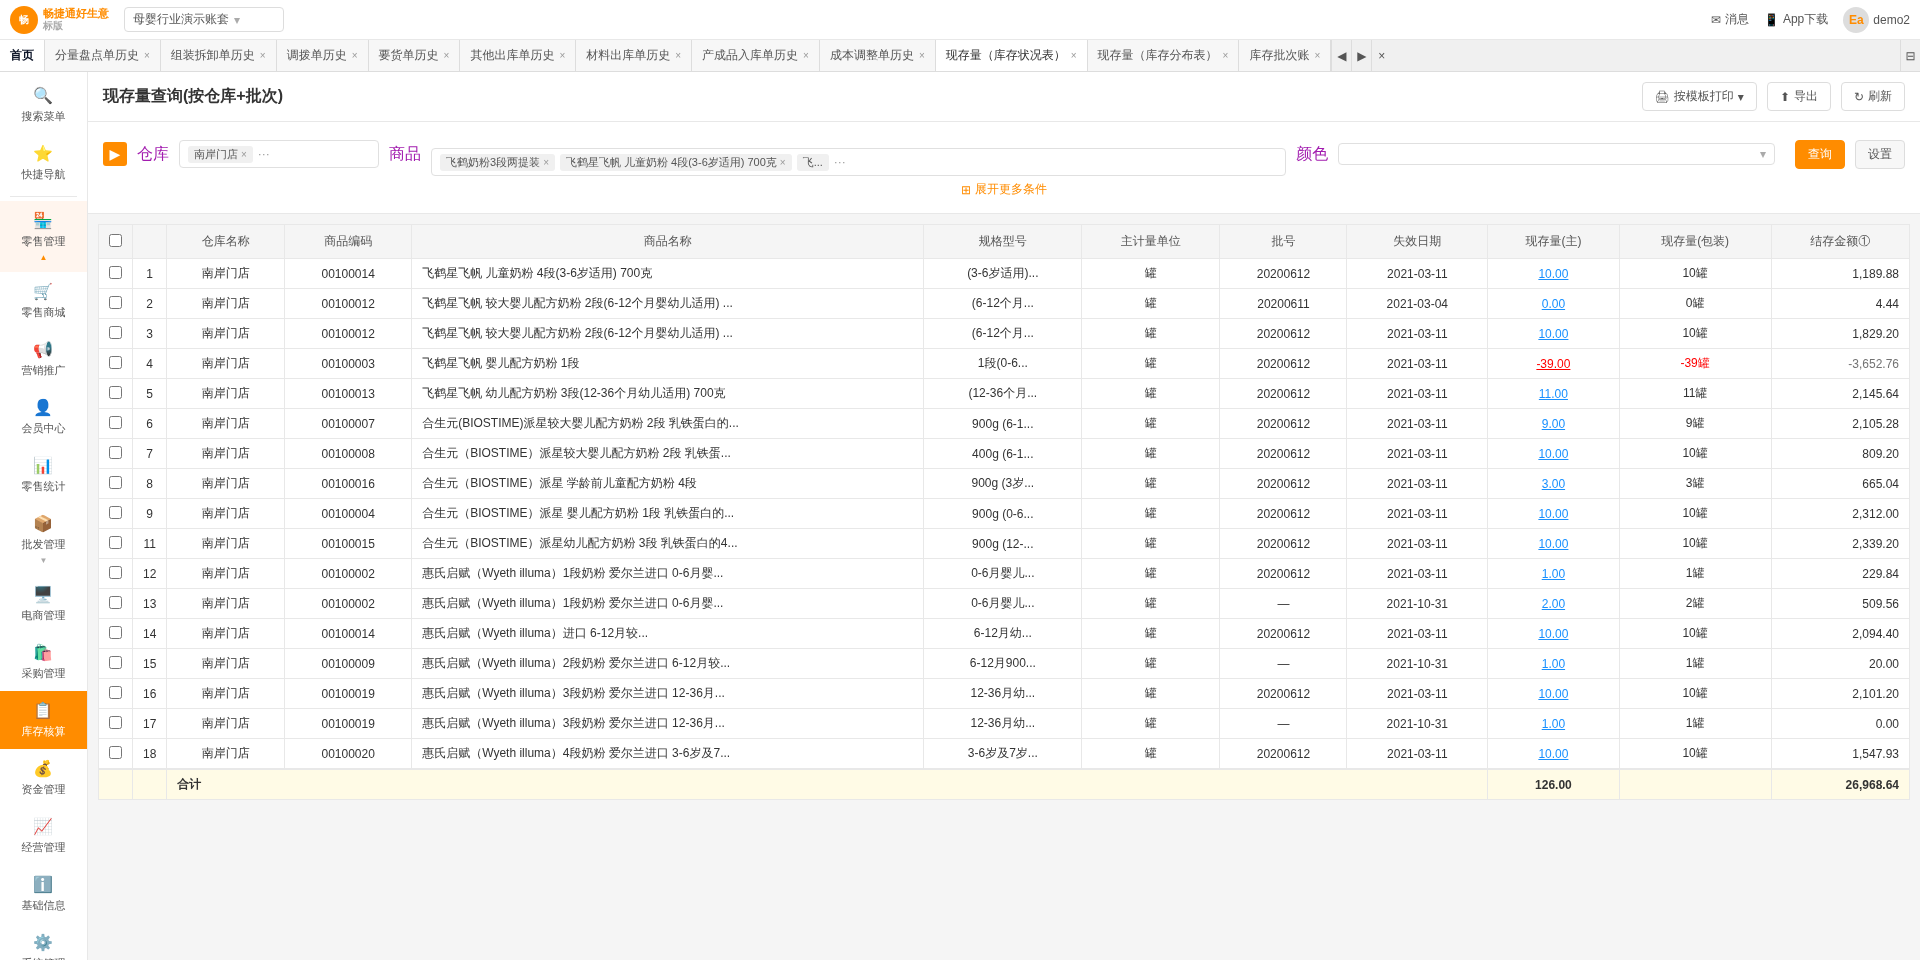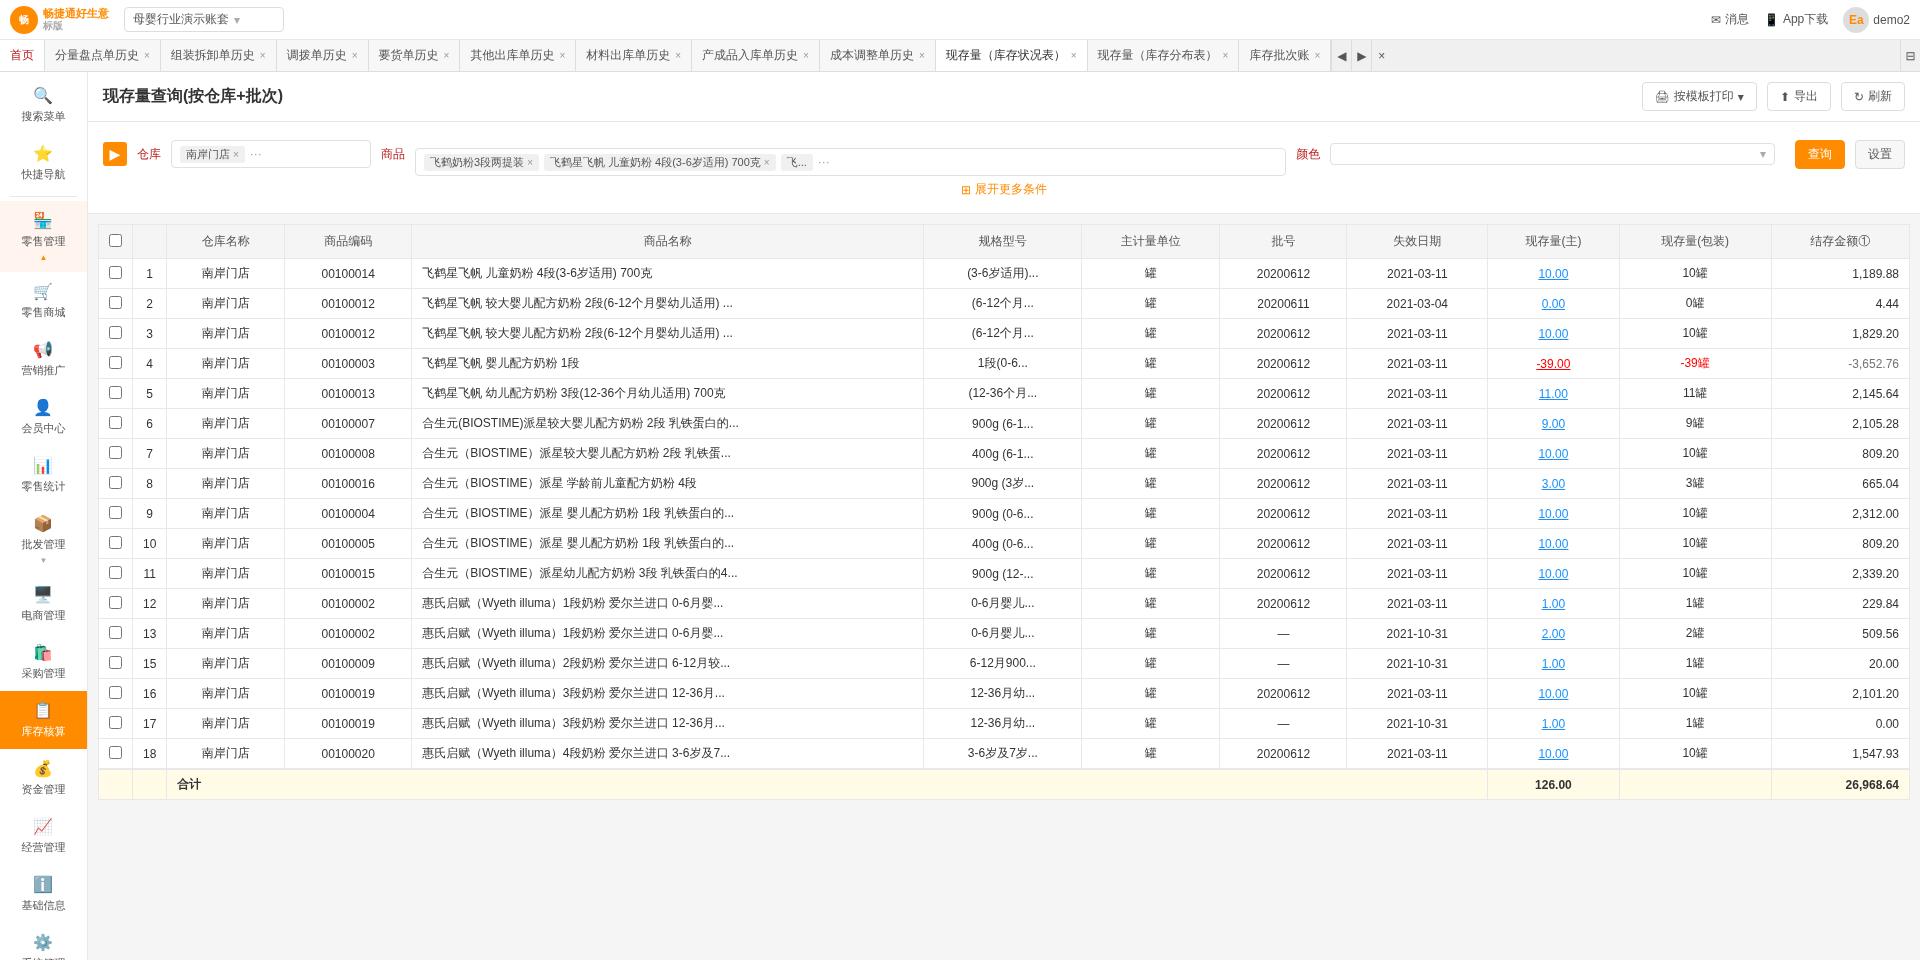--- a/index.html
+++ b/index.html
@@ -11,21 +11,21 @@
     .logo-icon { width: 28px; height: 28px; background: #ff8c00; border-radius: 50%; display: flex; align-items: center; justify-content: center; color: white; font-size: 10px; }
     .store-selector { display: flex; align-items: center; gap: 5px; border: 1px solid #ddd; border-radius: 4px; padding: 3px 8px; cursor: pointer; font-size: 12px; color: #555; min-width: 160px; }
     .top-bar-right { margin-left: auto; display: flex; align-items: center; gap: 15px; }
     .top-bar-btn { display: flex; align-items: center; gap: 4px; cursor: pointer; color: #555; font-size: 12px; }
     .avatar { width: 26px; height: 26px; border-radius: 50%; background: #ddd; display: flex; align-items: center; justify-content: center; font-size: 10px; overflow: hidden; }
 
     
     .tab-bar { display: flex; align-items: center; background: #f0f0f0; height: 32px; border-bottom: 1px solid #ddd; overflow: hidden; }
     .tab { display: flex; align-items: center; padding: 0 10px; height: 32px; border-right: 1px solid #ddd; cursor: pointer; white-space: nowrap; font-size: 12px; color: #555; background: #f7f7f7; gap: 5px; }
     .tab.active { background: #fff; color: #333; }
-    .tab.home { background: #fff; color: #b91c1c; font-weight: normal; }
+    .tab.home { background: #fff; color: #0f172a; font-weight: bold; }
     .tab-close { font-size: 10px; color: #999; cursor: pointer; }
     .tab-nav-btn { width: 20px; height: 32px; display: flex; align-items: center; justify-content: center; cursor: pointer; color: #555; background: #f0f0f0; border-left: 1px solid #ddd; }
     .tab-nav-btn:last-child { margin-left: auto; }
 
     
     .main-layout { display: flex; height: calc(100vh - 72px); }
 
     
     .sidebar { width: 88px; background: #fff; border-right: 1px solid #e8e8e8; display: flex; flex-direction: column; overflow-y: auto; }
     .sidebar-section { padding: 4px 0; }
@@ -41,21 +41,21 @@
     .page-header { background: #fff; padding: 10px 15px; display: flex; align-items: center; justify-content: space-between; border-bottom: 1px solid #e8e8e8; }
     .page-title { font-size: 16px; font-weight: bold; color: #333; }
     .page-header-actions { display: flex; align-items: center; gap: 10px; }
     .btn { display: flex; align-items: center; gap: 4px; padding: 5px 12px; border-radius: 4px; cursor: pointer; font-size: 12px; border: 1px solid #ddd; background: #fff; color: #555; }
     .btn-primary { background: #ff8c00; color: #fff; border-color: #ff8c00; }
     .btn-outline { border: 1px solid #ddd; }
 
     
     .filter-section { background: #fff; padding: 10px 15px; border-bottom: 1px solid #e8e8e8; }
     .filter-row { display: flex; align-items: center; gap: 10px; flex-wrap: wrap; }
-    .filter-label { color: #b91c1c; font-size: 12px; white-space: nowrap; }
+    .filter-label { color: #a21caf; font-size: 16px; white-space: nowrap; }
     .filter-tag-group { display: flex; align-items: center; gap: 5px; flex: 1; border: 1px solid #e0e0e0; border-radius: 4px; padding: 3px 8px; min-height: 28px; flex-wrap: wrap; }
     .filter-tag { display: flex; align-items: center; gap: 3px; background: #f0f0f0; border-radius: 3px; padding: 1px 6px; font-size: 11px; color: #555; }
     .filter-tag .remove { cursor: pointer; color: #999; font-size: 10px; }
     .filter-more { color: #999; cursor: pointer; }
     .filter-color-group { display: flex; align-items: center; border: 1px solid #e0e0e0; border-radius: 4px; padding: 3px 8px; min-width: 120px; }
     .expand-more { display: flex; align-items: center; justify-content: center; color: #ff8c00; cursor: pointer; font-size: 12px; padding: 5px; gap: 4px; }
 
     
     .orange-arrow { width: 24px; height: 24px; background: #ff8c00; color: #fff; border-radius: 3px; display: flex; align-items: center; justify-content: center; cursor: pointer; font-size: 14px; }
 
@@ -444,34 +444,20 @@
     <td>900g (0-6...</td>
     <td>罐</td>
     <td>20200612</td>
     <td>2021-03-11</td>
     <td style=""><span class="link" style="">10.00</span></td>
     <td style="">10罐</td>
     <td class="text-right" style="">2,312.00</td>
   </tr>
             <tr>
     <td><input type="checkbox" style=""></td>
-    <td>10</td>
-    <td>南岸门店</td>
-    <td>00100005</td>
-    <td class="text-left" style="max-width:300px;overflow:hidden;text-overflow:ellipsis;white-space:nowrap;">合生元（BIOSTIME）派星 婴儿配方奶粉 1段 乳铁蛋白的...</td>
-    <td>400g (0-6...</td>
-    <td>罐</td>
-    <td>20200612</td>
-    <td>2021-03-11</td>
-    <td style=""><span class="link" style="">10.00</span></td>
-    <td style="">10罐</td>
-    <td class="text-right" style="">809.20</td>
-  </tr>
-            <tr>
-    <td><input type="checkbox" style=""></td>
     <td>11</td>
     <td>南岸门店</td>
     <td>00100015</td>
     <td class="text-left" style="max-width:300px;overflow:hidden;text-overflow:ellipsis;white-space:nowrap;">合生元（BIOSTIME）派星幼儿配方奶粉 3段 乳铁蛋白的4...</td>
     <td>900g (12-...</td>
     <td>罐</td>
     <td>20200612</td>
     <td>2021-03-11</td>
     <td style=""><span class="link" style="">10.00</span></td>
     <td style="">10罐</td>
@@ -497,20 +483,34 @@
     <td>南岸门店</td>
     <td>00100002</td>
     <td class="text-left" style="max-width:300px;overflow:hidden;text-overflow:ellipsis;white-space:nowrap;">惠氏启赋（Wyeth illuma）1段奶粉 爱尔兰进口 0-6月婴...</td>
     <td>0-6月婴儿...</td>
     <td>罐</td>
     <td>—</td>
     <td>2021-10-31</td>
     <td style=""><span class="link" style="">2.00</span></td>
     <td style="">2罐</td>
     <td class="text-right" style="">509.56</td>
+  </tr>
+            <tr>
+    <td><input type="checkbox" style=""></td>
+    <td>14</td>
+    <td>南岸门店</td>
+    <td>00100014</td>
+    <td class="text-left" style="max-width:300px;overflow:hidden;text-overflow:ellipsis;white-space:nowrap;">惠氏启赋（Wyeth illuma）进口 6-12月较...</td>
+    <td>6-12月幼...</td>
+    <td>罐</td>
+    <td>20200612</td>
+    <td>2021-03-11</td>
+    <td style=""><span class="link" style="">10.00</span></td>
+    <td style="">10罐</td>
+    <td class="text-right" style="">2,094.40</td>
   </tr>
             <tr>
     <td><input type="checkbox" style=""></td>
     <td>15</td>
     <td>南岸门店</td>
     <td>00100009</td>
     <td class="text-left" style="max-width:300px;overflow:hidden;text-overflow:ellipsis;white-space:nowrap;">惠氏启赋（Wyeth illuma）2段奶粉 爱尔兰进口 6-12月较...</td>
     <td>6-12月900...</td>
     <td>罐</td>
     <td>—</td>

